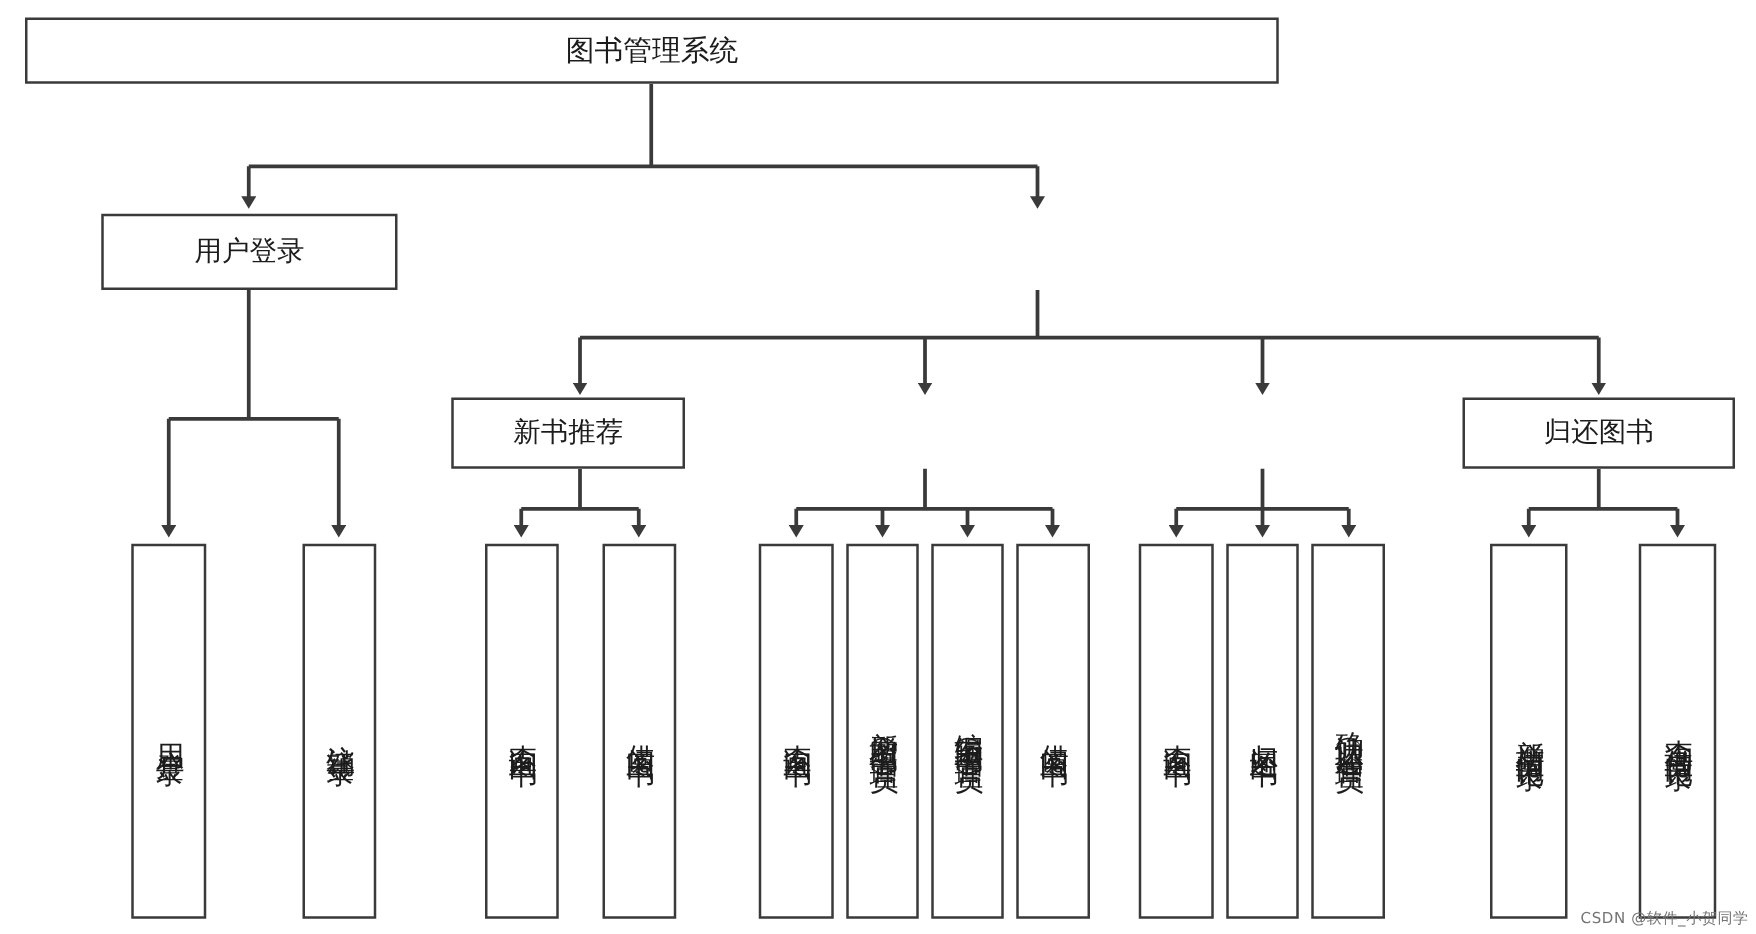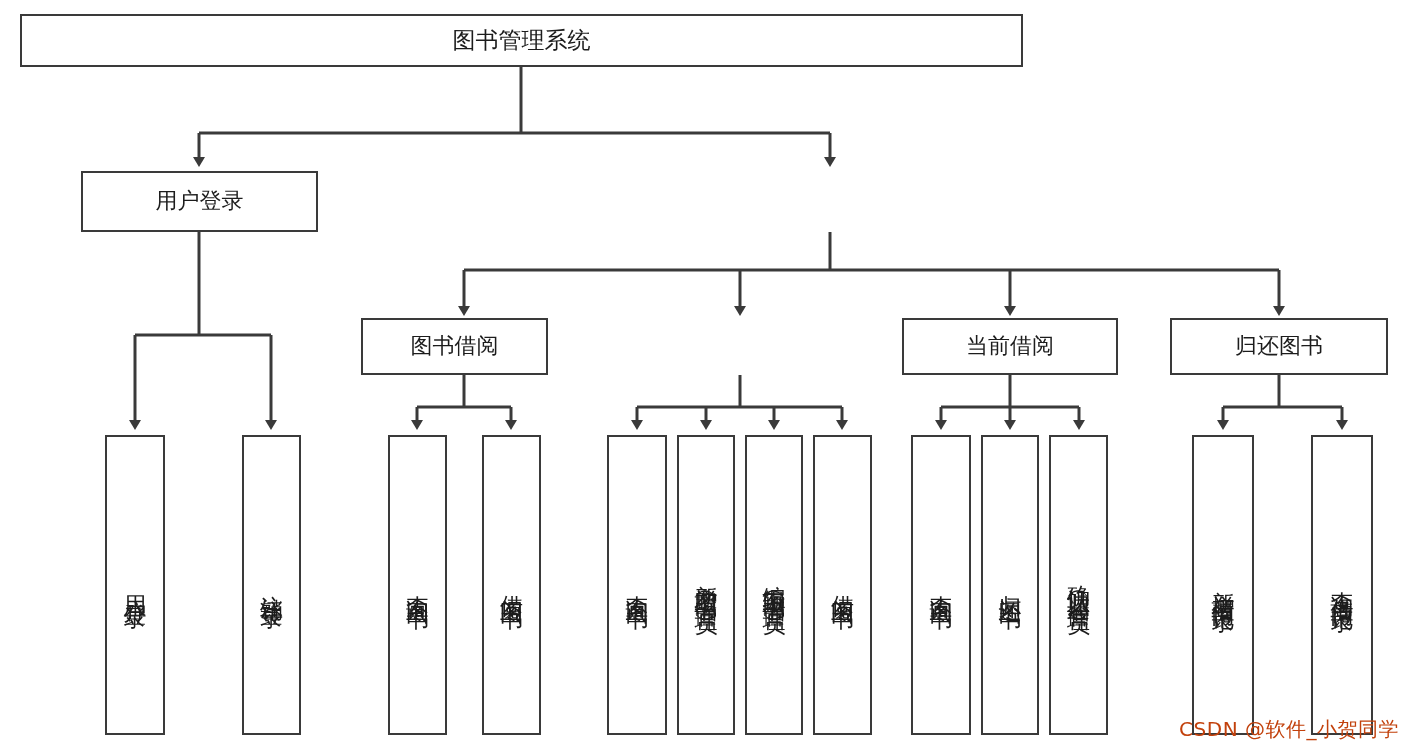--- a/index.html
+++ b/index.html
@@ -10,21 +10,21 @@
   .node{position:absolute;box-sizing:border-box;background:#fff;
         border:2px solid #3a3a3a;display:flex;align-items:center;
         justify-content:center;}
   .node .lbl{color:#1c1c1c;text-align:center;line-height:1.12;
              white-space:pre-line;}
   .node.horiz .lbl{font-size:22px;font-family:Liberation Serif, serif;}
   .node.root .lbl{font-size:23px;}
   .node.vert{align-items:center;justify-content:center;}
   .node.vert .lbl{writing-mode:vertical-rl;text-orientation:upright;
                   font-size:23px;letter-spacing:4px;line-height:1;}
-  .wm{position:absolute;right:6px;bottom:4px;font-size:20px;color:#c2410c;
+  .wm{position:absolute;right:6px;bottom:4px;font-size:12px;color:#737373;
       letter-spacing:.5px;pointer-events:none;}
 </style>
 </head>
 <body>
 
 <div id="stage">
 
   <svg id="wires" viewBox="0 0 1405 747" xmlns="http://www.w3.org/2000/svg">
     <defs>
       <marker id="ah" markerWidth="10" markerHeight="12" refX="1" refY="6" orient="auto" markerUnits="userSpaceOnUse">
@@ -77,24 +77,21 @@
 
   <div class="node root horiz" style="left:20px;top:14px;width:1003px;height:53px;">
     <span class="lbl">图书管理系统</span>
   </div>
 
   <div class="node horiz" style="left:81px;top:171px;width:237px;height:61px;">
     <span class="lbl">用户登录</span>
   </div>
 
   <div class="node horiz" style="left:361px;top:318px;width:187px;height:57px;">
-    <span class="lbl">图书借阅</span>
-  </div>
-  <div class="node horiz" style="left:902px;top:318px;width:216px;height:57px;">
-    <span class="lbl">当前借阅</span>
+    <span class="lbl">新书推荐</span>
   </div>
   <div class="node horiz" style="left:1170px;top:318px;width:218px;height:57px;">
     <span class="lbl">归还图书</span>
   </div>
 
   <div class="node vert" style="left:105px;top:435px;width:60px;height:300px;">
     <span class="lbl">用户登录</span>
   </div>
   <div class="node vert" style="left:242px;top:435px;width:59px;height:300px;">
     <span class="lbl">注销登录</span>

